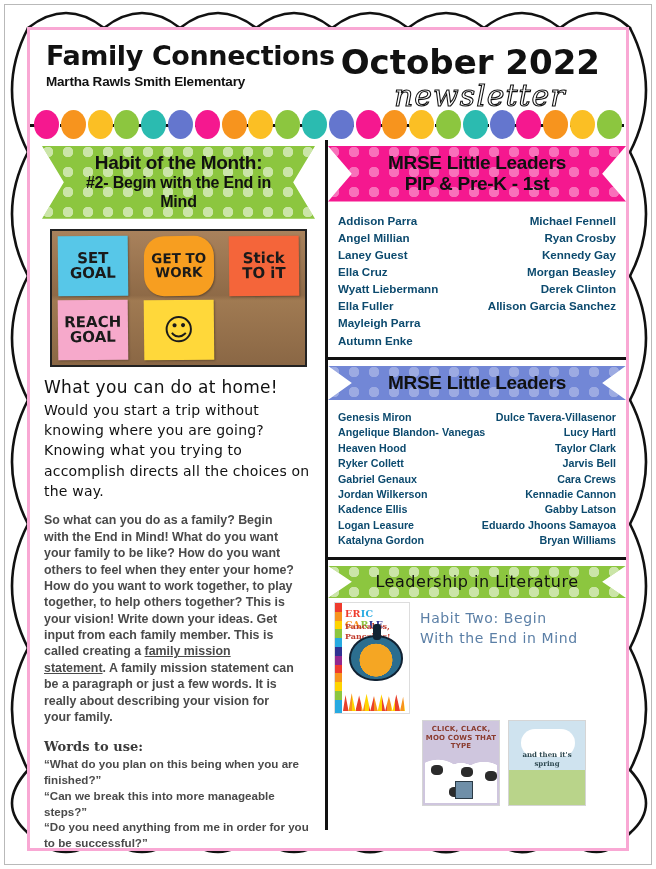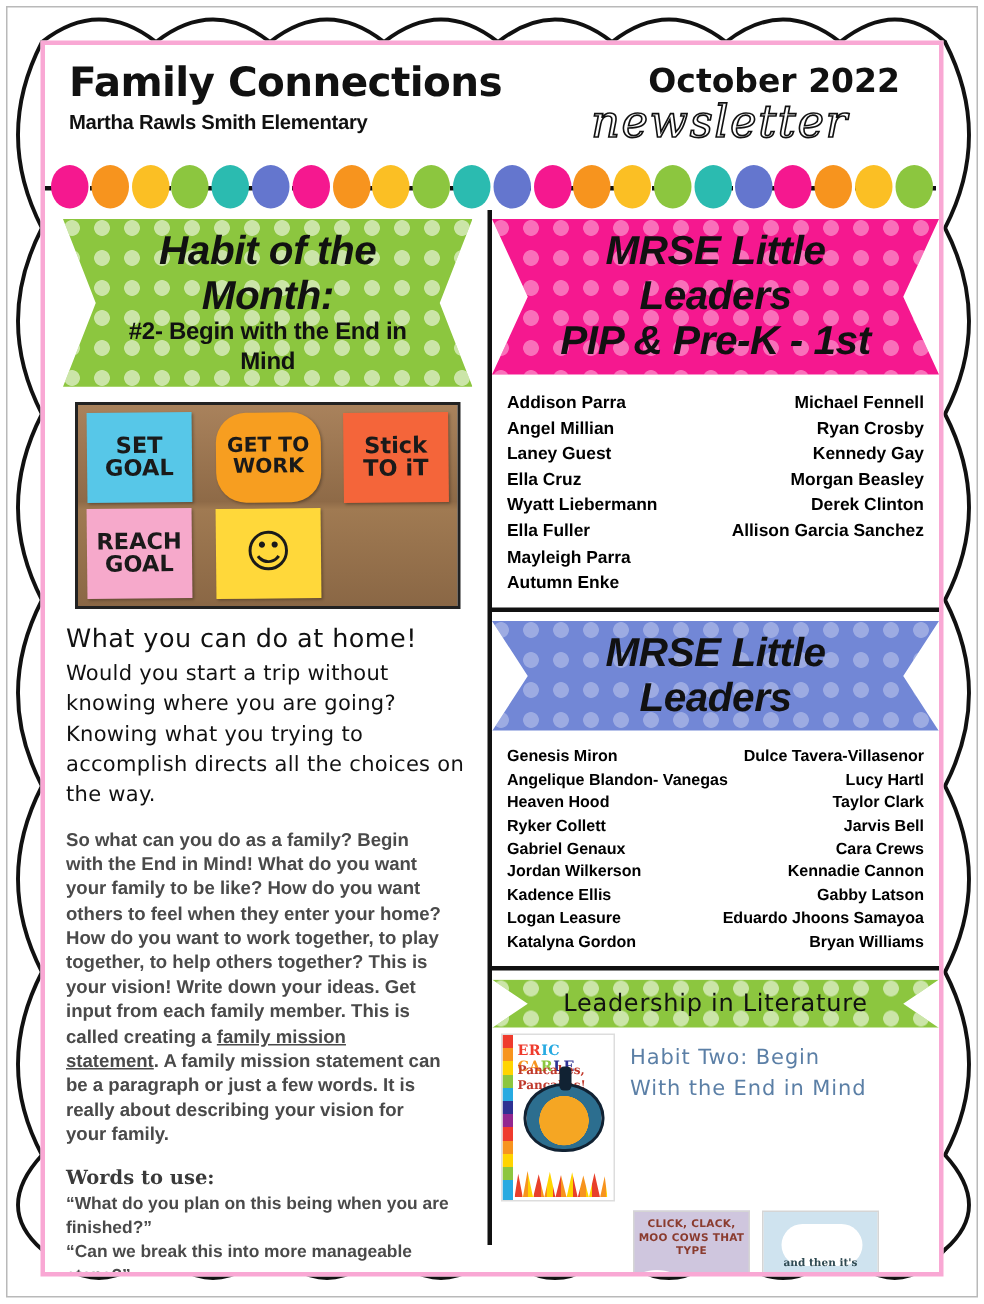--- a/index.html
+++ b/index.html
@@ -49,21 +49,21 @@
   .mast-sub {
     font-size: 13.5px;
     font-weight: 700;
     color: #111;
     margin-top: 3px;
     letter-spacing: -0.2px;
     font-family: "Liberation Sans", sans-serif;
   }
   .mast-right { position: absolute; right: 26px; top: 12px; text-align: right; }
   .mast-date {
-    font-size: 22px;
+    font-size: 34px;
     font-weight: 700;
     color: #111;
     letter-spacing: 0px;
     font-family: "DejaVu Sans", sans-serif;
   }
   .mast-script {
     margin-top: -2px;
     height: 34px;
   }
 
@@ -125,21 +125,21 @@
   .rib-pink .dotsbg{
     background-image: radial-gradient(circle at 6px 6px, rgba(255,255,255,.38) 5px, transparent 5.5px);
     background-size: 20px 20px;
   }
   .rib-blue { background:#7287D6; }
   .rib-blue .dotsbg{
     background-image: radial-gradient(circle at 6px 6px, rgba(255,255,255,.30) 5px, transparent 5.5px);
     background-size: 20px 20px;
   }
 
-  .rib-l1 { font-size: 27px; font-weight: 700; line-height: 1.12; letter-spacing: -0.3px; font-family:"Liberation Sans",sans-serif;font-style:italic;}
+  .rib-l1 { font-size: 19px; font-weight: 700; line-height: 1.12; letter-spacing: -0.3px; font-family:"Liberation Sans",sans-serif;}
   .rib-l2 { font-size: 16px; font-weight: 700; line-height: 1.2; letter-spacing: -0.2px; font-family:"Liberation Sans",sans-serif;}
   .rib-script { font-size: 16px; font-weight: 400; line-height: 1.2; font-family:"DejaVu Sans",sans-serif; letter-spacing: 0.5px;}
 
   
   .notes-photo {
     margin: 10px auto 0 auto;
     width: 257px; height: 138px;
     border: 2px solid #222;
     background: linear-gradient(180deg,#a9825c 0%, #8e6a47 48%, #a07a52 52%, #8a6745 100%);
     padding: 5px 6px;
@@ -203,21 +203,21 @@
 
   
   .rsec { position: relative; }
   .rsec + .rsec { border-top: 3px solid #111; }
 
   .names {
     display: flex;
     padding: 10px 10px 8px 10px;
     font-family: "Liberation Sans", sans-serif;
     font-weight: 700;
-    color: #000000;
+    color: #0c4a6e;
   }
   .names .ncol { width: 50%; }
   .names .ncol.left { text-align: left; }
   .names .ncol.right { text-align: right; }
   .name { font-size: 11.6px; line-height: 1.48; white-space: nowrap; }
   .names.small .name { font-size: 10.7px; line-height: 1.44; }
 
   
   .lit-wrap { padding: 0 6px 6px 6px; }
   .lit-row { display: flex; margin-top: 4px; }
@@ -445,20 +445,21 @@
           <div class="hand-title">What you can do at home!</div>
           <div class="hand-body">Would you start a trip without knowing where you are going? Knowing what you trying to accomplish directs all the choices on the way.</div>
         </div>
 
         <div class="body-par"><span>So what can you do as a family? Begin with the End in Mind! What do you want your family to be like? How do you want others to feel when they enter your home? How do you want to work together, to play together, to help others together? This is your vision! Write down your ideas. Get input from each family member. This is called creating a </span><u>family mission statement</u><span>. A family mission statement can be a paragraph or just a few words. It is really about describing your vision for your family.</span></div>
 
         <div class="words-head">Words to use:</div>
         <div class="words-list" id="words-list">
             <div>“What do you plan on this being when you are finished?”</div>
             <div>“Can we break this into more manageable steps?”</div>
+            <div> “Do you need anything from me in order for you to be successful?”</div>
           </div>
 
       </div>
 
       <div class="col-right">
 
         <div class="rsec">
           <div class="ribbon rib-pink">
             <div class="dotsbg"></div>
             <div class="rlabel">

